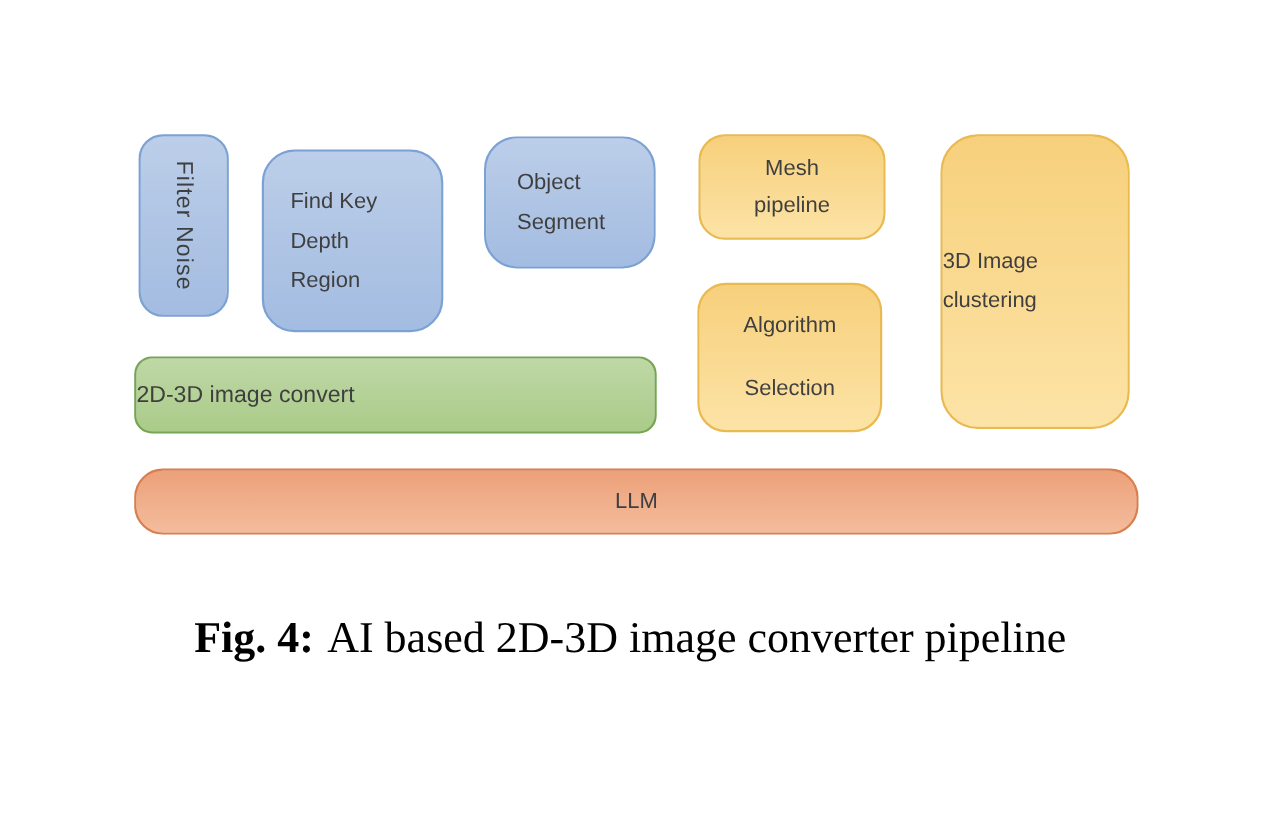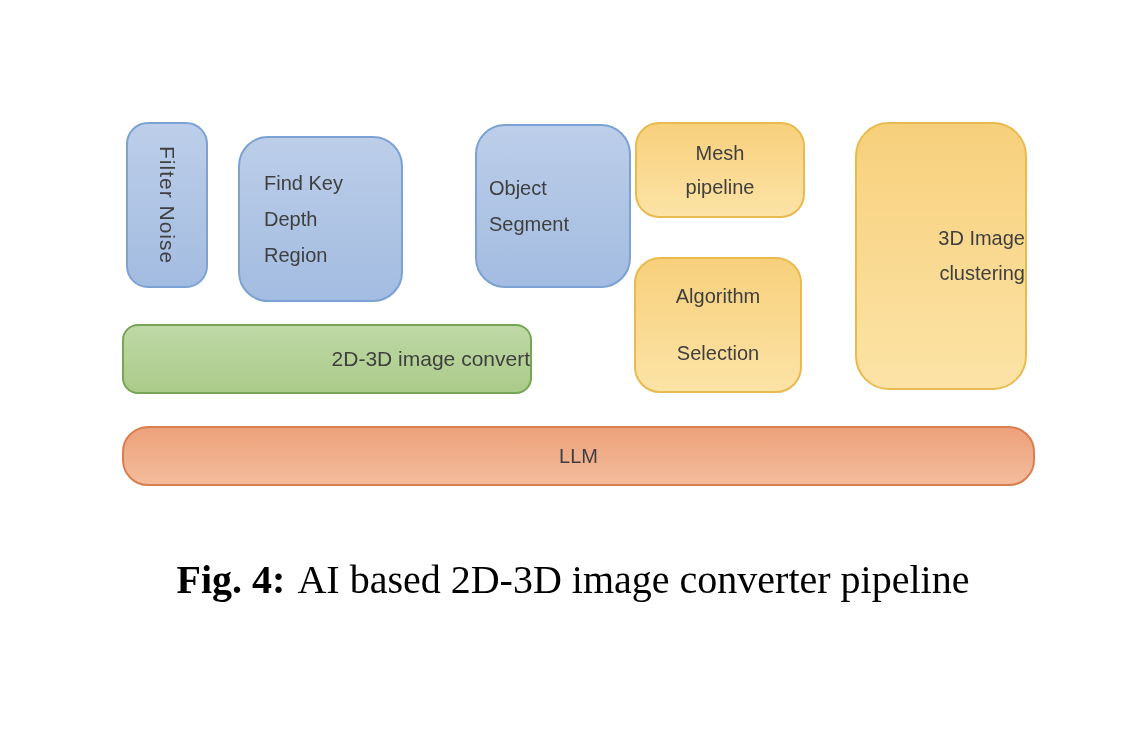--- a/index.html
+++ b/index.html
@@ -60,49 +60,48 @@
     font-size: 21px;
   }
   .box-find-key {
     left: 238px; top: 136px; width: 165px; height: 166px;
     border-radius: 30px;
     padding-left: 24px;
     line-height: 1.8;
     text-align: left;
   }
   .box-object-segment {
-    left: 440px; top: 124px; width: 156px; height: 164px;
+    left: 440px; top: 124px; width: 156px; height: 120px;
     border-radius: 30px;
-    padding-left: 12px;
+    padding-left: 28px;
     line-height: 1.8;
     text-align: left;
-    margin-left: 35px;
   }
   .box-mesh-creation {
     left: 635px; top: 122px; width: 170px; height: 96px;
     border-radius: 24px;
     line-height: 1.7;
     text-align: center;
   }
   .box-algorithm-selection {
     left: 634px; top: 257px; width: 168px; height: 136px;
     border-radius: 26px;
     line-height: 1.43;
     text-align: center;
   }
   .box-3d-clustering {
     left: 855px; top: 122px; width: 172px; height: 268px;
     border-radius: 34px;
     line-height: 1.75;
-    text-align: right;
+    text-align: left;
   }
   .box-convert {
-    left: 122px; top: 324px; width: 410px; height: 70px;
+    left: 122px; top: 324px; width: 475px; height: 70px;
     border-radius: 16px;
-    text-align: right;
+    text-align: left;
     font-size: 21px;
   }
   .box-llm {
     left: 122px; top: 426px; width: 913px; height: 60px;
     border-radius: 26px;
     text-align: center;
   }
   
   .caption {
     position: absolute;

